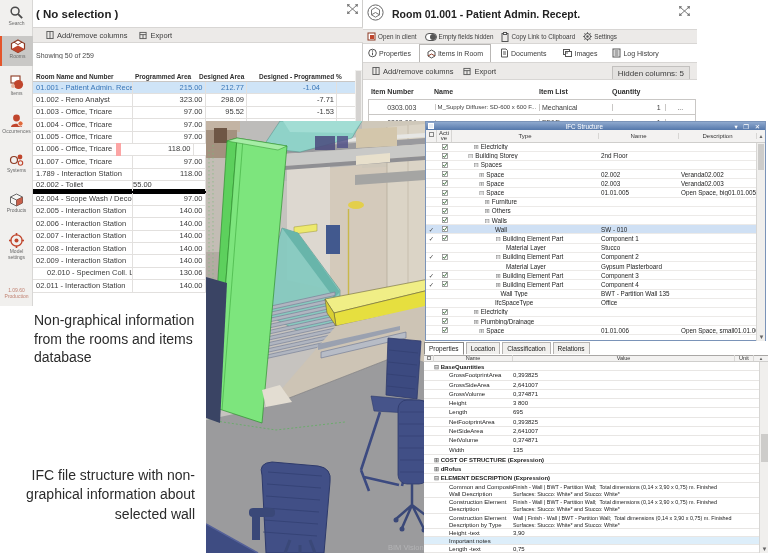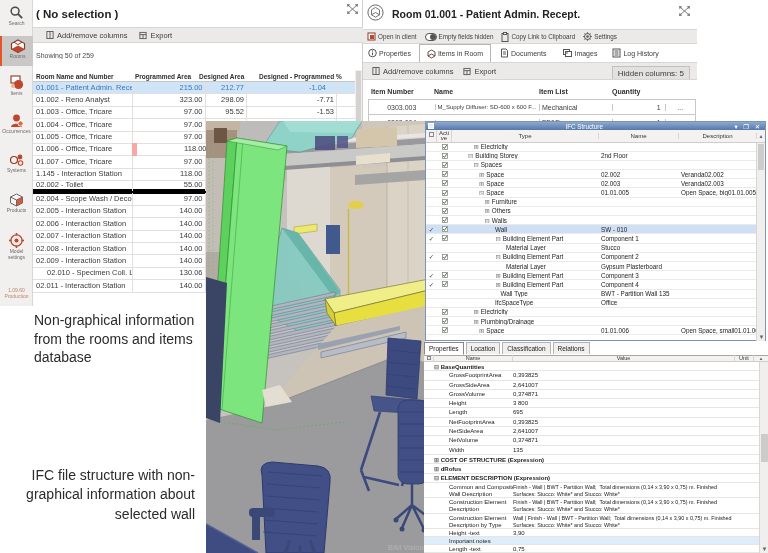--- a/index.html
+++ b/index.html
@@ -94,21 +94,21 @@
 <div style="position:relative;height:12px;border-bottom:1px solid #c9c7c5;font-weight:bold;font-size:6.5px;color:#2e2e2e;">
         <span style="position:absolute;left:3px;top:2.5px;white-space:nowrap;">Room Name and Number</span>
         <span style="position:absolute;left:102px;top:2.5px;white-space:nowrap;">Programmed Area</span>
         <span style="position:absolute;left:166px;top:2.5px;white-space:nowrap;">Designed Area</span>
         <span style="position:absolute;left:226px;top:2.5px;white-space:nowrap;">Designed - Programmed %</span>
       </div>
 <div class="r" style="height:12.4px;border-bottom:1px solid #e2e0de;background:#cfe4f7;color:#3a77b8;">
         <div class="nw" style="width:100px;padding-left:3px;border-right:1px solid #e2e0de;height:12.4px;line-height:11.4px;">01.001 - Patient Admin. Rece...</div>
         <div style="width:72.5px;padding-right:2px;text-align:right;border-right:1px solid #e2e0de;height:12.4px;line-height:11.4px;">215.00</div>
         <div style="width:41.5px;padding-right:2px;text-align:right;border-right:1px solid #e2e0de;height:12.4px;line-height:11.4px;">212.77</div>
-        <div style="width:90px;padding-right:10px;text-align:right;border-right:1px solid #e2e0de;height:12.4px;line-height:11.4px;">-1.04</div>
+        <div style="width:90px;padding-right:16px;text-align:right;border-right:1px solid #e2e0de;height:12.4px;line-height:11.4px;">-1.04</div>
       </div>
 <div class="r" style="height:12.4px;border-bottom:1px solid #e2e0de;">
         <div class="nw" style="width:100px;padding-left:3px;border-right:1px solid #e2e0de;height:12.4px;line-height:11.4px;">01.002 - Reno Analyst</div>
         <div style="width:72.5px;padding-right:2px;text-align:right;border-right:1px solid #e2e0de;height:12.4px;line-height:11.4px;">323.00</div>
         <div style="width:41.5px;padding-right:2px;text-align:right;border-right:1px solid #e2e0de;height:12.4px;line-height:11.4px;">298.09</div>
         <div style="width:90px;padding-right:2px;text-align:right;border-right:1px solid #e2e0de;height:12.4px;line-height:11.4px;">-7.71</div>
       </div>
 <div class="r" style="height:12.4px;border-bottom:1px solid #e2e0de;">
         <div class="nw" style="width:100px;padding-left:3px;border-right:1px solid #e2e0de;height:12.4px;line-height:11.4px;">01.003 - Office, Tricare</div>
         <div style="width:72.5px;padding-right:2px;text-align:right;border-right:1px solid #e2e0de;height:12.4px;line-height:11.4px;">97.00</div>
@@ -121,40 +121,40 @@
         <div style="width:41.5px;padding-right:2px;text-align:right;border-right:1px solid #e2e0de;height:12.4px;line-height:11.4px;"></div>
         <div style="width:90px;padding-right:2px;text-align:right;border-right:1px solid #e2e0de;height:12.4px;line-height:11.4px;"></div>
       </div>
 <div class="r" style="height:12.4px;border-bottom:1px solid #e2e0de;">
         <div class="nw" style="width:100px;padding-left:3px;border-right:1px solid #e2e0de;height:12.4px;line-height:11.4px;">01.005 - Office, Tricare</div>
         <div style="width:72.5px;padding-right:2px;text-align:right;border-right:1px solid #e2e0de;height:12.4px;line-height:11.4px;">97.00</div>
         <div style="width:41.5px;padding-right:2px;text-align:right;border-right:1px solid #e2e0de;height:12.4px;line-height:11.4px;"></div>
         <div style="width:90px;padding-right:2px;text-align:right;border-right:1px solid #e2e0de;height:12.4px;line-height:11.4px;"></div>
       </div>
 <div class="r" style="height:12.4px;border-bottom:1px solid #e2e0de;">
-        <div class="nw" style="width:104px;padding-left:3px;border-right:5px solid #fca5a5;height:12.4px;line-height:11.4px;">01.006 - Office, Tricare</div>
+        <div class="nw" style="width:88px;padding-left:3px;border-right:5px solid #fca5a5;height:12.4px;line-height:11.4px;">01.006 - Office, Tricare</div>
         <div style="width:72.5px;padding-right:2px;text-align:right;border-right:1px solid #e2e0de;height:12.4px;line-height:11.4px;">118.00</div>
         <div style="width:41.5px;padding-right:2px;text-align:right;border-right:1px solid #e2e0de;height:12.4px;line-height:11.4px;"></div>
         <div style="width:90px;padding-right:2px;text-align:right;border-right:1px solid #e2e0de;height:12.4px;line-height:11.4px;"></div>
       </div>
 <div class="r" style="height:12.4px;border-bottom:1px solid #e2e0de;">
         <div class="nw" style="width:100px;padding-left:3px;border-right:1px solid #e2e0de;height:12.4px;line-height:11.4px;">01.007 - Office, Tricare</div>
         <div style="width:72.5px;padding-right:2px;text-align:right;border-right:1px solid #e2e0de;height:12.4px;line-height:11.4px;">97.00</div>
         <div style="width:41.5px;padding-right:2px;text-align:right;border-right:1px solid #e2e0de;height:12.4px;line-height:11.4px;"></div>
         <div style="width:90px;padding-right:2px;text-align:right;border-right:1px solid #e2e0de;height:12.4px;line-height:11.4px;"></div>
       </div>
 <div class="r" style="height:12.4px;border-bottom:1px solid #e2e0de;">
-        <div class="nw" style="width:100px;padding-left:3px;border-right:1px solid #e2e0de;height:12.4px;line-height:11.4px;">1.145 - Interaction Station</div>
+        <div class="nw" style="width:100px;padding-left:3px;border-right:1px solid #e2e0de;height:12.4px;line-height:11.4px;">1.789 - Interaction Station</div>
         <div style="width:72.5px;padding-right:2px;text-align:right;border-right:1px solid #e2e0de;height:12.4px;line-height:11.4px;">118.00</div>
         <div style="width:41.5px;padding-right:2px;text-align:right;border-right:1px solid #e2e0de;height:12.4px;line-height:11.4px;"></div>
         <div style="width:90px;padding-right:2px;text-align:right;border-right:1px solid #e2e0de;height:12.4px;line-height:11.4px;"></div>
       </div>
 <div class="r" style="height:12.4px;border-bottom:5px solid #000000;">
         <div class="nw" style="width:100px;padding-left:3px;border-right:1px solid #e2e0de;height:12.4px;line-height:11.4px;">02.002 - Toilet</div>
-        <div style="width:72.5px;padding-right:2px;text-align:right;border-right:1px solid #e2e0de;height:12.4px;line-height:11.4px;">55.00</div>
+        <div style="width:72.5px;padding-right:2px;border-right:1px solid #e2e0de;height:12.4px;line-height:11.4px;">55.00</div>
         <div style="width:41.5px;padding-right:2px;text-align:right;border-right:1px solid #e2e0de;height:12.4px;line-height:11.4px;"></div>
         <div style="width:90px;padding-right:2px;text-align:right;border-right:1px solid #e2e0de;height:12.4px;line-height:11.4px;"></div>
       </div>
 <div class="r" style="height:12.4px;border-bottom:1px solid #e2e0de;">
         <div class="nw" style="width:100px;padding-left:3px;border-right:1px solid #e2e0de;height:12.4px;line-height:11.4px;">02.004 - Scope Wash / Decon.</div>
         <div style="width:72.5px;padding-right:2px;text-align:right;border-right:1px solid #e2e0de;height:12.4px;line-height:11.4px;">97.00</div>
         <div style="width:41.5px;padding-right:2px;text-align:right;border-right:1px solid #e2e0de;height:12.4px;line-height:11.4px;"></div>
         <div style="width:90px;padding-right:2px;text-align:right;border-right:1px solid #e2e0de;height:12.4px;line-height:11.4px;"></div>
       </div>
 <div class="r" style="height:12.4px;border-bottom:1px solid #e2e0de;">

